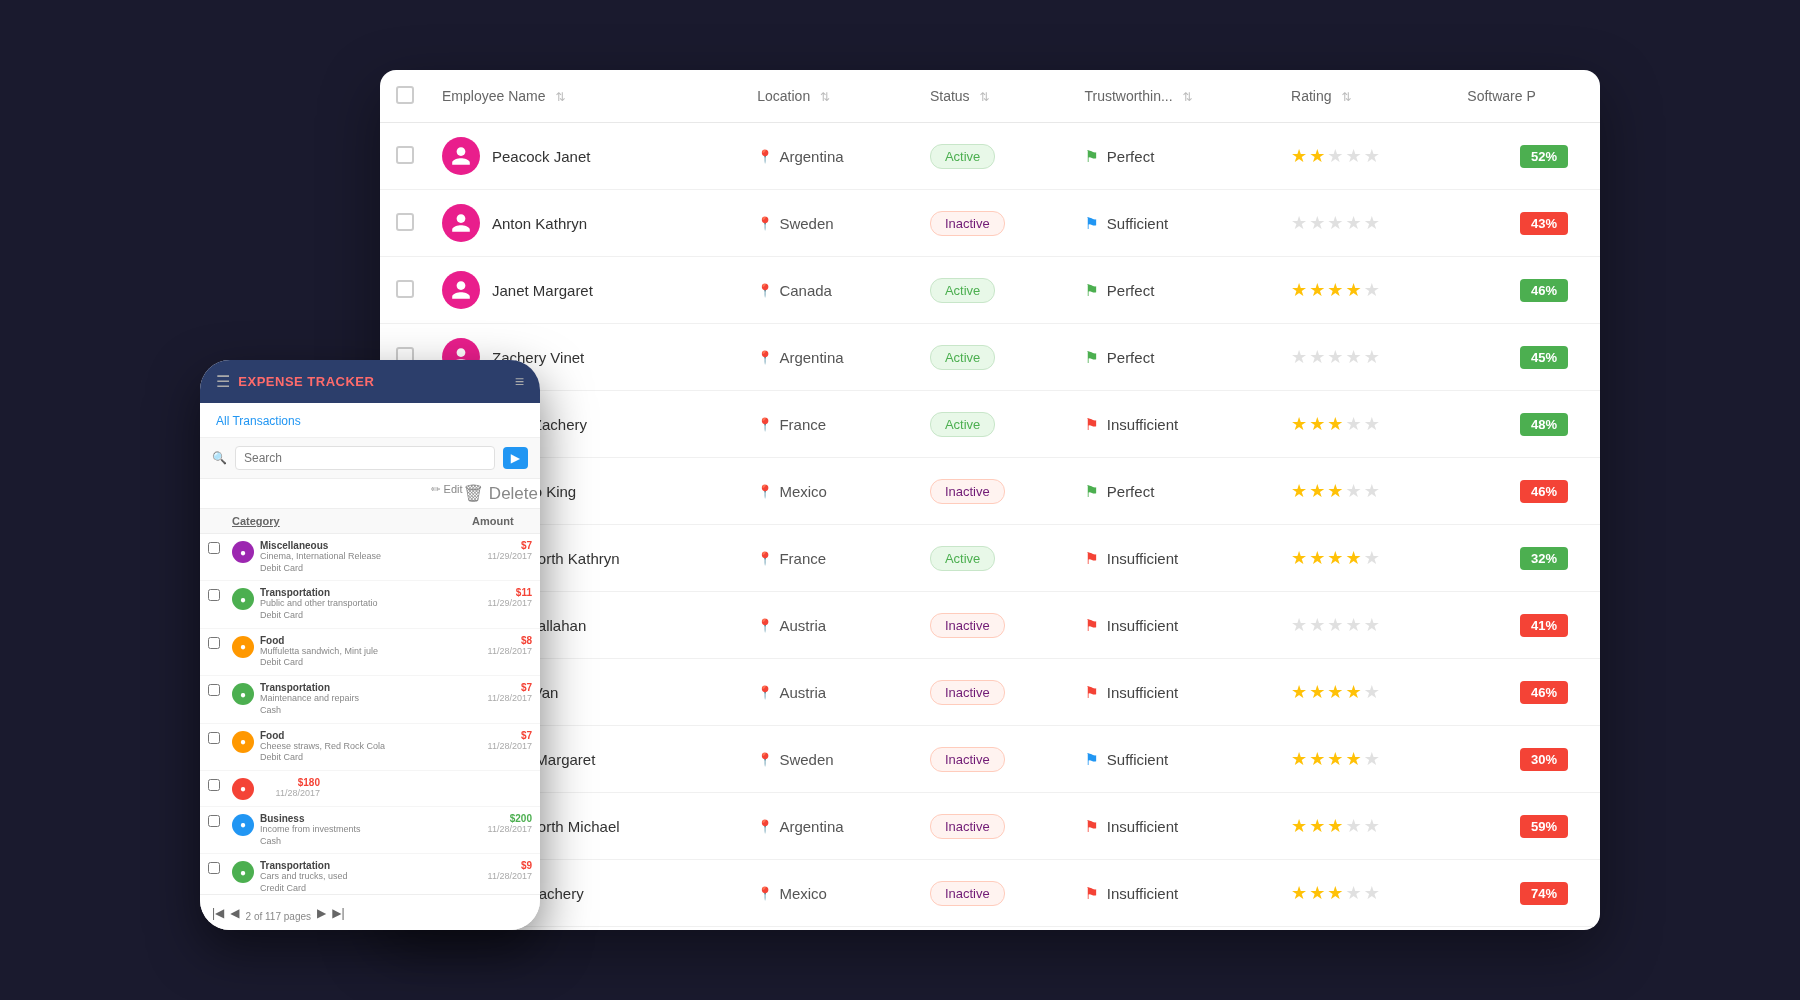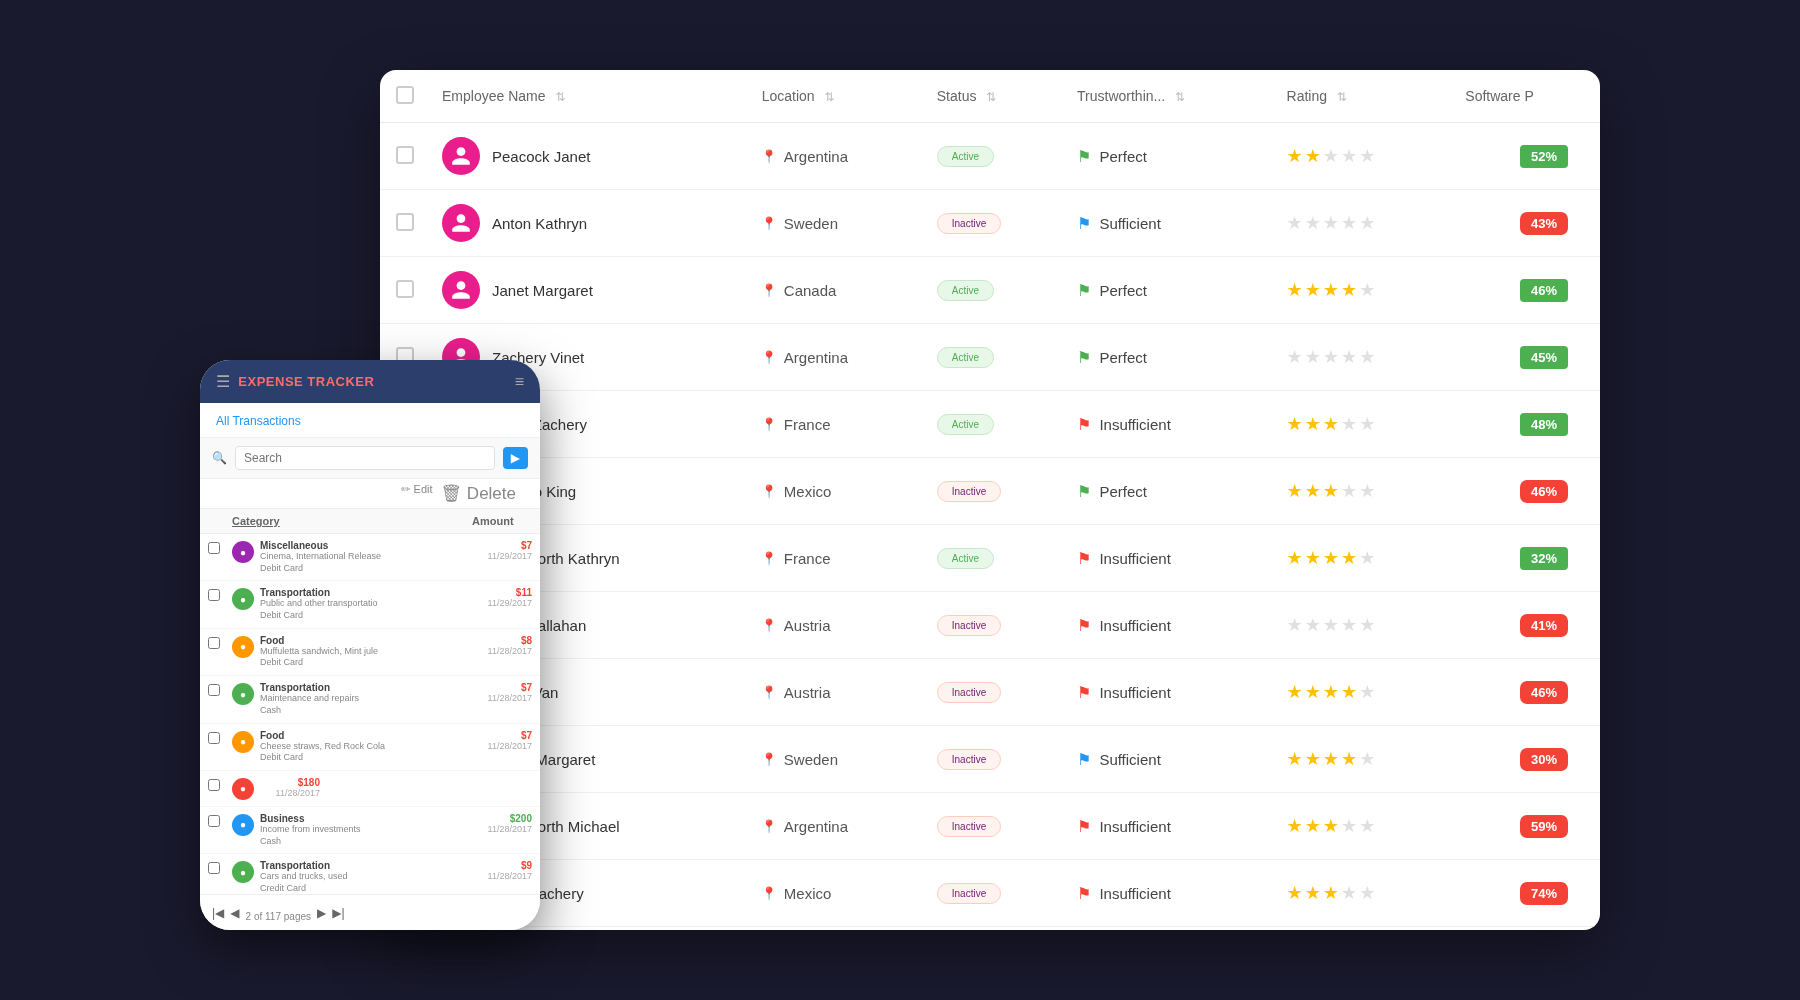--- a/index.html
+++ b/index.html
@@ -123,21 +123,21 @@
 
     .location-icon {
       color: #aaa;
       font-size: 13px;
     }
 
     .status-badge {
       display: inline-block;
       padding: 4px 14px;
       border-radius: 12px;
-      font-size: 10px;
+      font-size: 13px;
       font-weight: 500;
     }
 
     .status-active {
       background: #e8f8e8;
       color: #4caf50;
       border: 1px solid #c8e6c9;
     }
 
     .status-inactive {
@@ -187,21 +187,21 @@
       padding: 4px 10px;
       border-radius: 4px;
       color: white;
       font-size: 13px;
       font-weight: 600;
       min-width: 48px;
       text-align: center;
     }
 
     .badge-green { background: #4caf50; }
-    .badge-red { background: #f44336; border-radius: 7px; }
+    .badge-red { background: #f44336; }
 
     
     .mobile-card {
       position: absolute;
       bottom: 20px;
       left: 0;
       width: 340px;
       height: 570px;
       background: #fff;
       border-radius: 30px;
@@ -274,23 +274,22 @@
     .search-btn {
       background: #2196f3;
       color: white;
       border: none;
       border-radius: 4px;
       padding: 4px 8px;
       font-size: 12px;
     }
 
     .mobile-toolbar {
-      padding: 4px 24px;
-      display: flex;
-      gap: 8px;
+      padding: 4px 2px;
+      display: flex;
       justify-content: flex-end;
       border-bottom: 1px solid #eee;
     }
 
     .mobile-toolbar span {
       font-size: 11px;
       color: #888;
     }
 
     .mobile-table {

